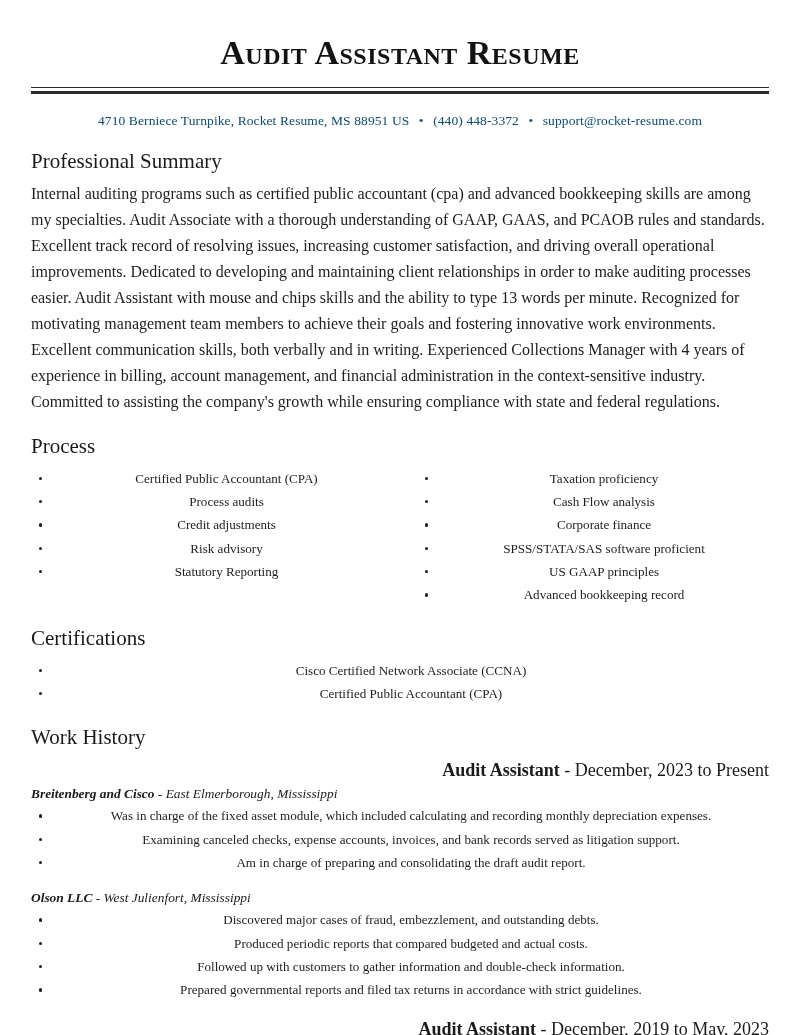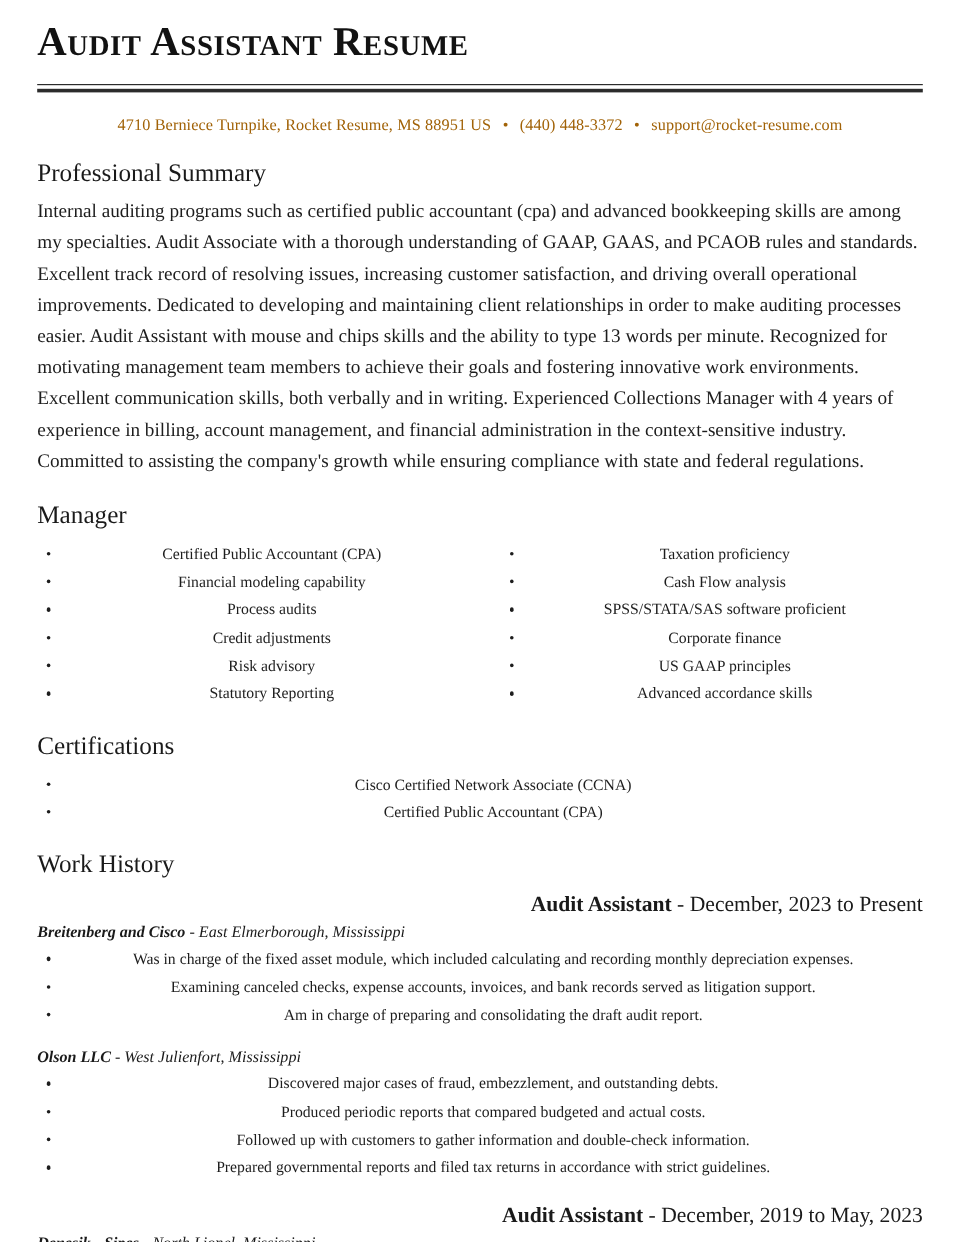--- a/index.html
+++ b/index.html
@@ -19,28 +19,29 @@
     width: 800px;
     height: 1035px;
     position: relative;
     box-sizing: border-box;
     padding: 0 31px;
     overflow: hidden;
   }
 
   
   .resume-title {
+    text-align: center;
     font-family: "Liberation Serif", "DejaVu Serif", serif;
     font-weight: bold;
     font-variant: small-caps;
     font-size: 34px;
     letter-spacing: 0.5px;
     color: #121212;
     margin: 0;
-    padding-top: 16px;
+    padding-top: 33px;
     line-height: 1.15;
   }
   .rule-group {
     margin-top: 15px;
   }
   .rule-thin {
     height: 1px;
     background: #2b2b2b;
     width: 100%;
   }
@@ -48,21 +49,21 @@
     height: 3px;
   }
   .rule-thick {
     height: 3px;
     background: #2b2b2b;
     width: 100%;
   }
   .contact-line {
     text-align: center;
     font-size: 13.5px;
-    color: #a16207;
+    color: #0c4a6e;
     margin-top: 19px;
     letter-spacing: 0.1px;
   }
   .contact-sep {
     padding: 0 6px;
   }
 
   
   .section {
     margin-top: 20px;
@@ -178,40 +179,39 @@
     <span class="contact-sep">•</span>
     <span>support@rocket-resume.com</span>
   </div>
 
   <div class="section">
     <h2 class="section-heading">Professional Summary</h2>
     <p class="summary-text">Internal auditing programs such as certified public accountant (cpa) and advanced bookkeeping skills are among my specialties. Audit Associate with a thorough understanding of GAAP, GAAS, and PCAOB rules and standards. Excellent track record of resolving issues, increasing customer satisfaction, and driving overall operational improvements. Dedicated to developing and maintaining client relationships in order to make auditing processes easier. Audit Assistant with mouse and chips skills and the ability to type 13 words per minute. Recognized for motivating management team members to achieve their goals and fostering innovative work environments. Excellent communication skills, both verbally and in writing. Experienced Collections Manager with 4 years of experience in billing, account management, and financial administration in the context-sensitive industry. Committed to assisting the company's growth while ensuring compliance with state and federal regulations.</p>
   </div>
 
   <div class="section">
-    <h2 class="section-heading">Manager</h2>
+    <h2 class="section-heading">Process</h2>
     <div class="skills-grid">
       <div class="skills-col left">
         <ul class="bullets">
           <li>Certified Public Accountant (CPA)</li>
-          <li>Financial modeling capability</li>
           <li>Process audits</li>
           <li>Credit adjustments</li>
           <li>Risk advisory</li>
           <li>Statutory Reporting</li>
         </ul>
       </div>
       <div class="skills-col right">
         <ul class="bullets">
           <li>Taxation proficiency</li>
           <li>Cash Flow analysis</li>
+          <li>Corporate finance</li>
           <li>SPSS/STATA/SAS software proficient</li>
-          <li>Corporate finance</li>
           <li>US GAAP principles</li>
-          <li>Advanced accordance skills</li>
+          <li>Advanced bookkeeping record</li>
         </ul>
       </div>
     </div>
   </div>
 
   <div class="section">
     <h2 class="section-heading">Certifications</h2>
     <ul class="bullets">
       <li>Cisco Certified Network Associate (CCNA)</li>
       <li>Certified Public Accountant (CPA)</li>

